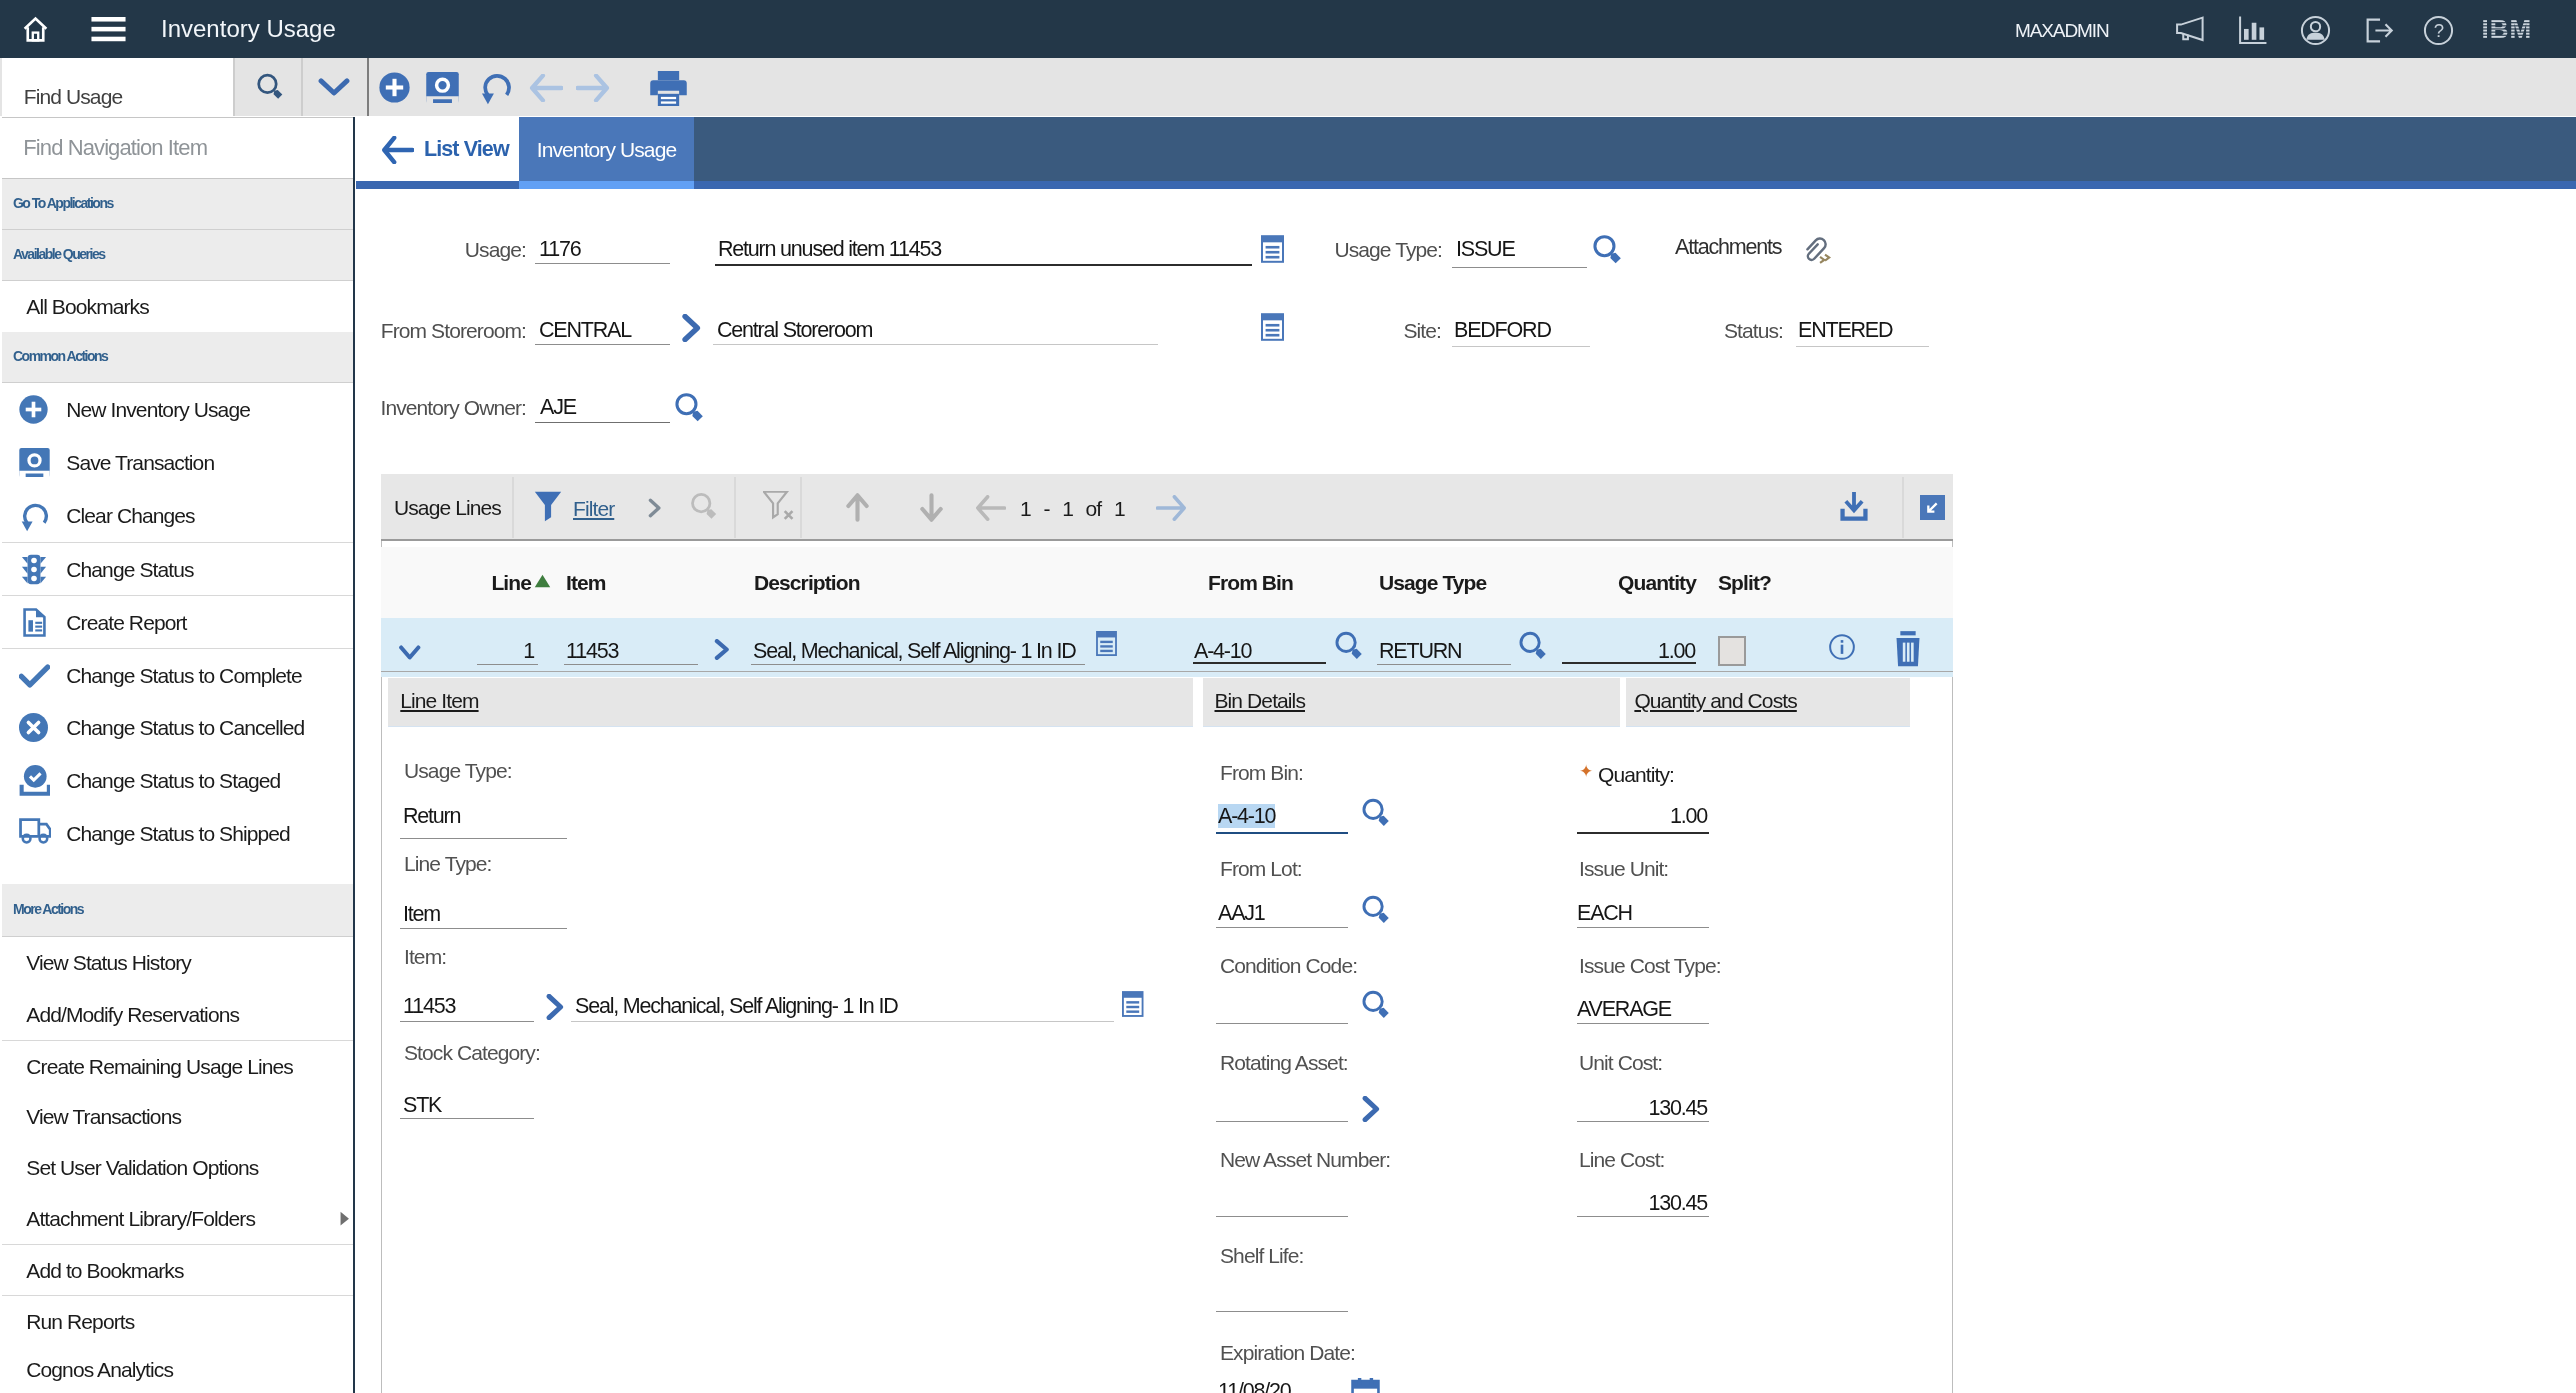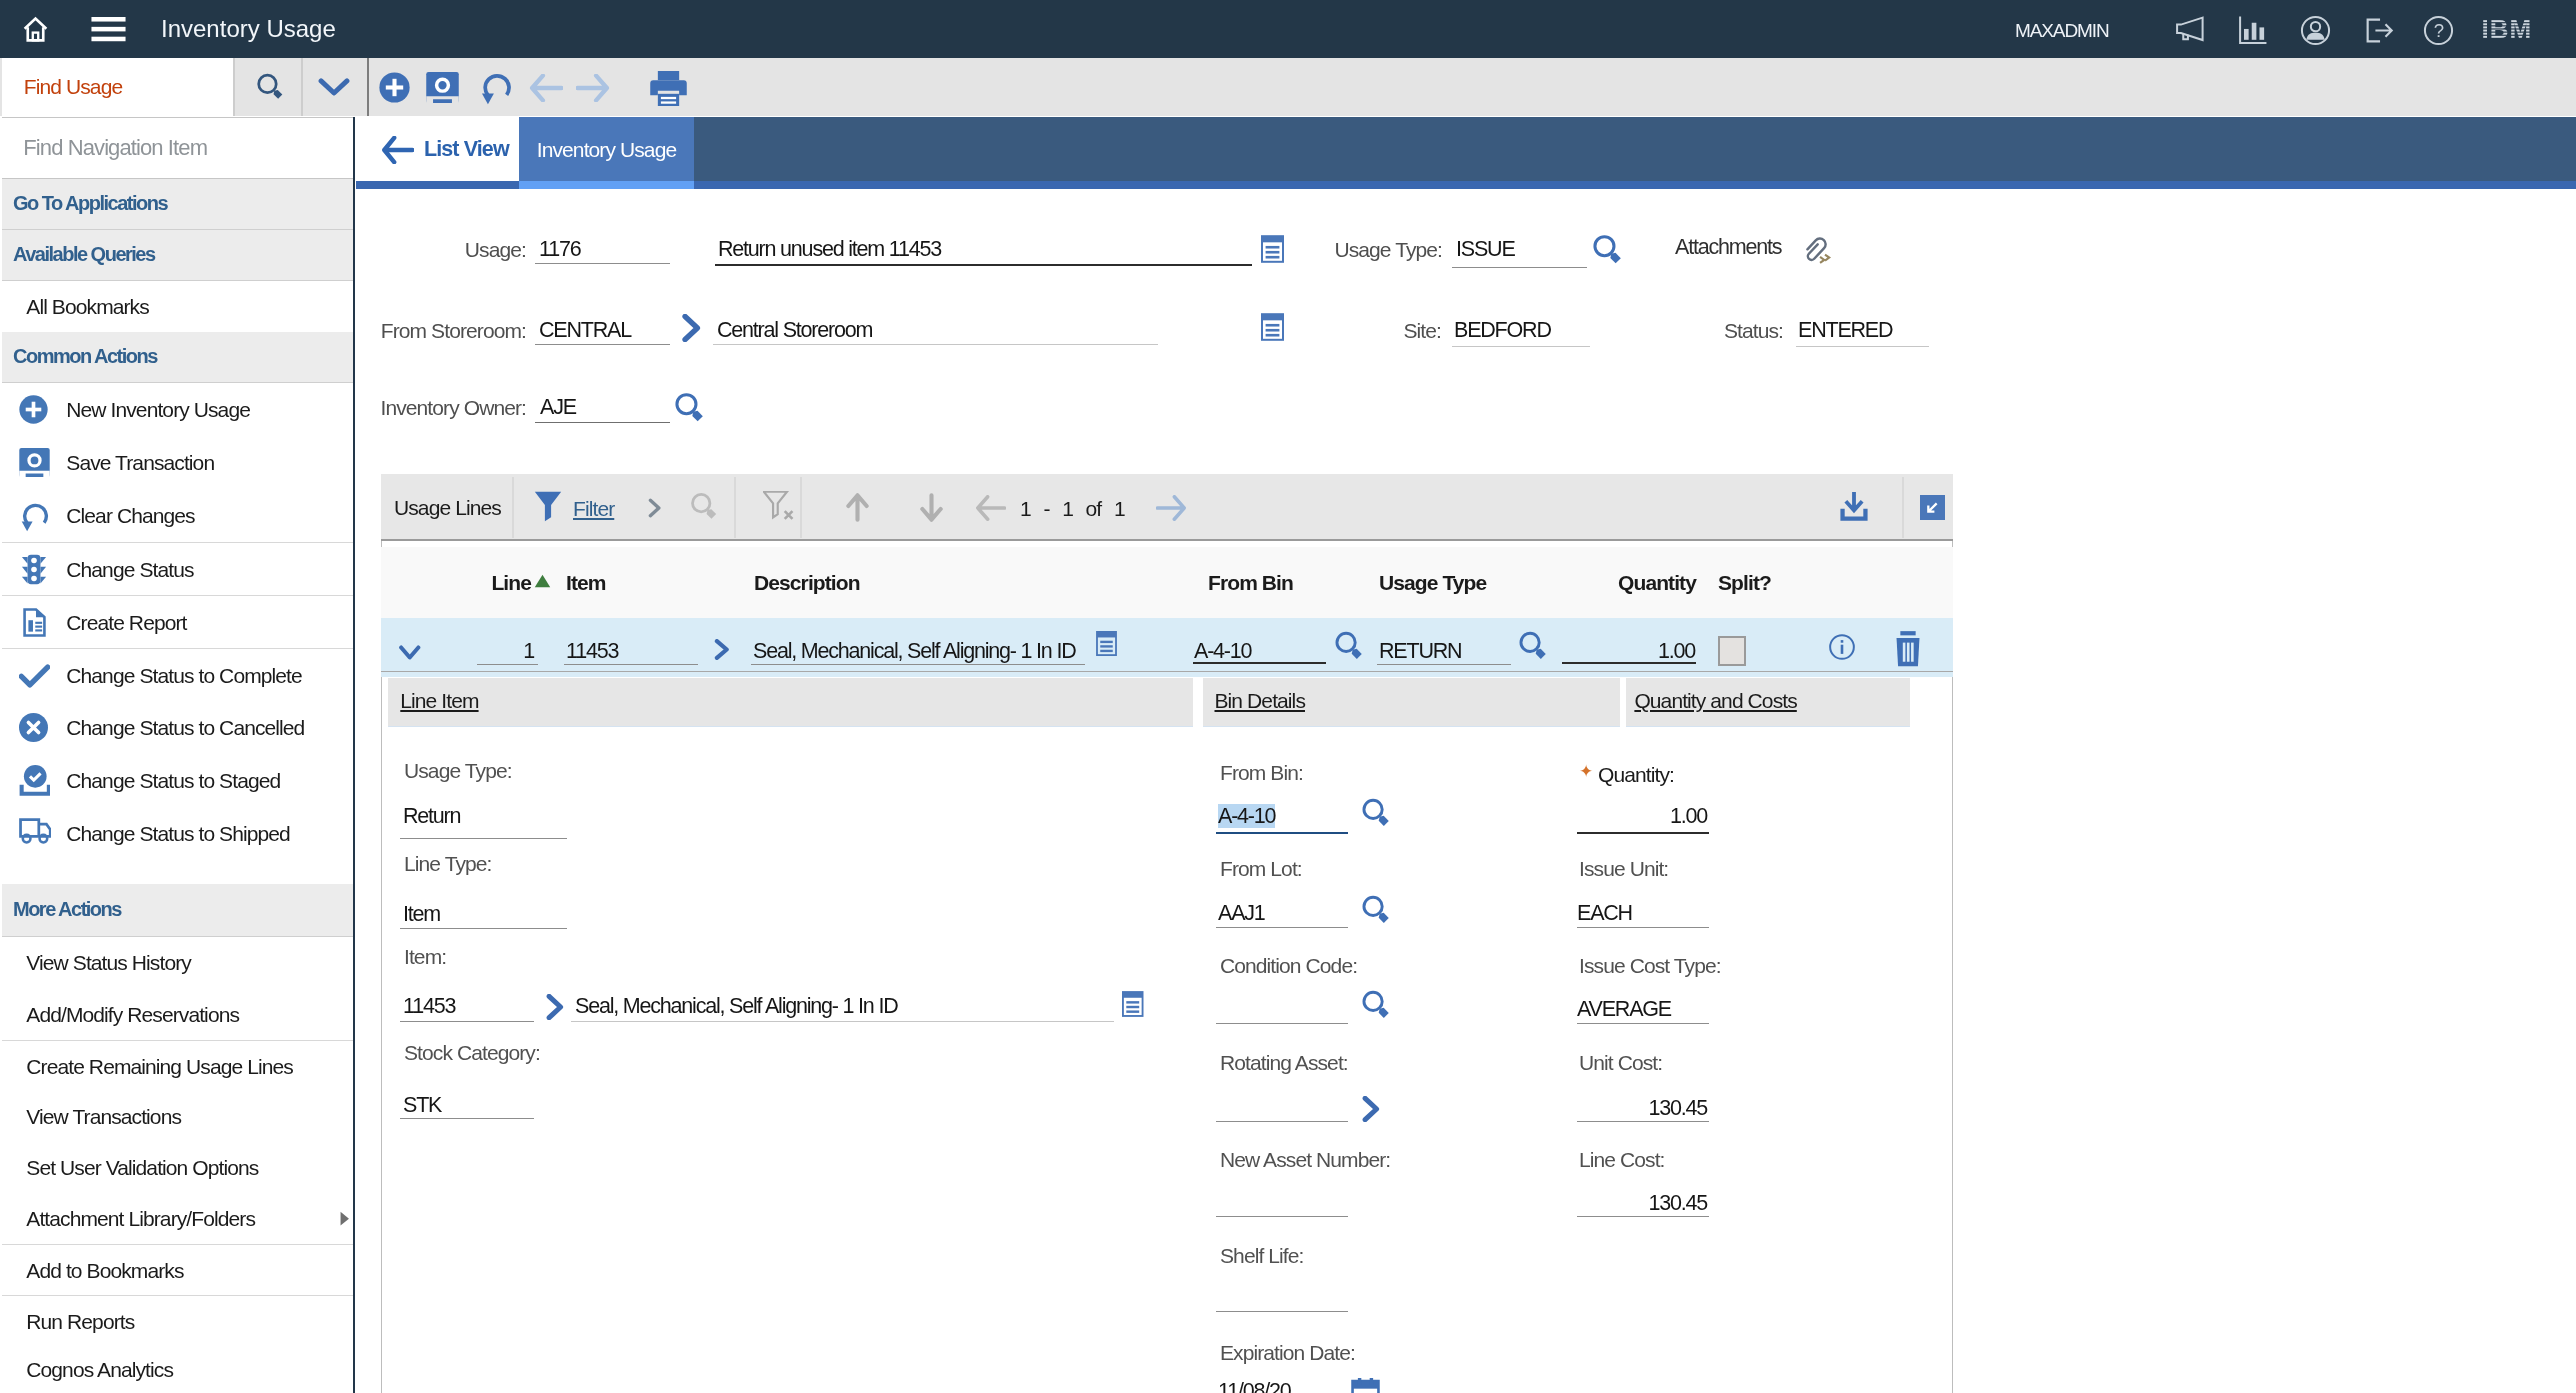--- a/index.html
+++ b/index.html
@@ -9,30 +9,30 @@
 svg.abs { position:absolute; }
 
 
 #topbar { position:absolute; left:0; top:0; width:2576px; height:58px; background:#233748; }
 #topbar .title { position:absolute; left:161px; top:0; height:58px; line-height:58px; color:#f2f6fa; font-size:24px; letter-spacing:0; }
 #topbar .user { position:absolute; left:2015px; top:0; height:58px; line-height:61px; color:#eef2f7; font-size:19px; letter-spacing:-1.1px; }
 
 
 #toolrow { position:absolute; left:0; top:58px; width:2576px; height:58px; background:#e4e4e4; }
 #findbox { position:absolute; left:2.3px; top:58px; width:231px; height:58px; background:#fff; }
-#findbox span { position:absolute; left:21.5px; top:0; line-height:57px; color:#c2410c; font-size:21px; }
+#findbox span { position:absolute; left:21.5px; top:10px; line-height:57px; color:#404040; font-size:21px; }
 .vsep1 { position:absolute; top:58px; width:1.5px; height:58px; background:#cdcdcd; }
 #tdivider { position:absolute; left:367px; top:58px; width:2.3px; height:58px; background:#7d7d7d; }
 
 
 #sidebar { position:absolute; left:2.3px; top:117px; width:351px; height:1277px; background:#fff; border-top:1.5px solid #c6c6c6; }
 #sidebar .search { position:relative; height:61px; border-bottom:1.5px solid #c6c6c6; }
 #sidebar .search span { position:absolute; left:21px; top:0; line-height:59px; color:#8f9498; font-size:22px; }
 .sband { position:relative; background:#ececec; height:51px; border-bottom:1.5px solid #cfcfcf; }
-.sband span { position:absolute; left:10.7px; top:0; line-height:49px; color:#31608d; font-weight:bold; font-size:20px; letter-spacing:-1.5px; }
+.sband span { position:absolute; left:10.7px; top:0; line-height:49px; color:#31608d; font-weight:bold; font-size:14px; letter-spacing:-1.5px; }
 .srow { position:relative; height:51px; }
 .srow span { position:absolute; left:24px; top:0; line-height:51px; color:#1b1b1b; }
 .arow { position:relative; height:53px; }
 .arow span { position:absolute; left:64px; top:0; line-height:53px; color:#1b1b1b; }
 .arow svg { position:absolute; left:17px; }
 .bline { border-top:1.5px solid #d8d8d8; }
 #sidebar2 { position:absolute; left:2.3px; top:884px; width:351px; background:#fff; z-index:20; }
 
 
 #vdiv { position:absolute; left:353px; top:117px; width:2.3px; height:1277px; background:#22364a; z-index:40; }

